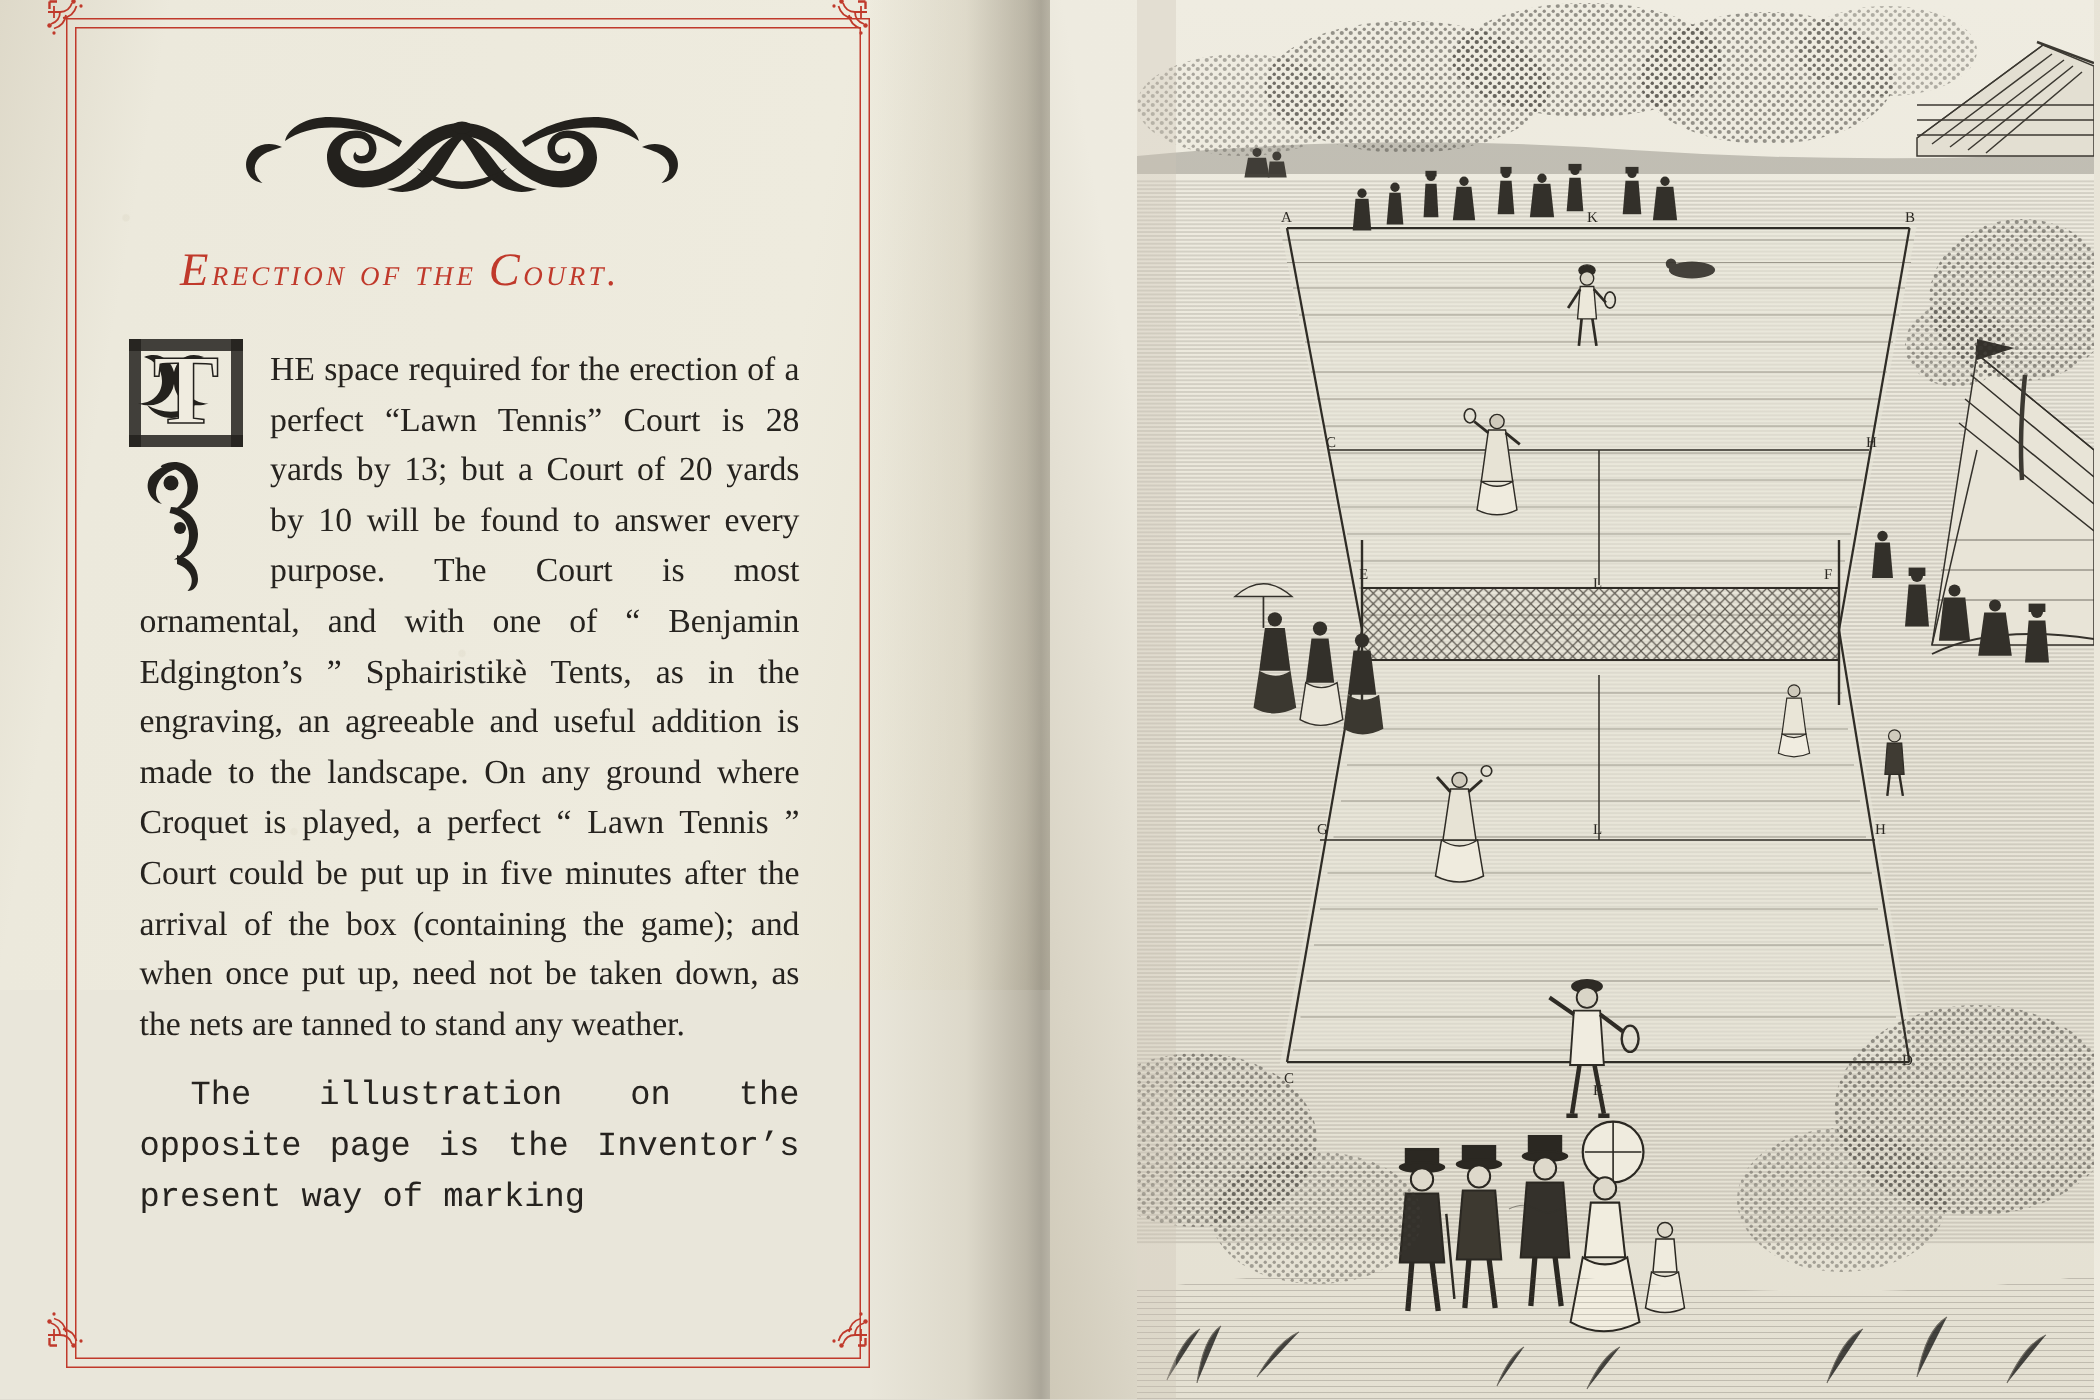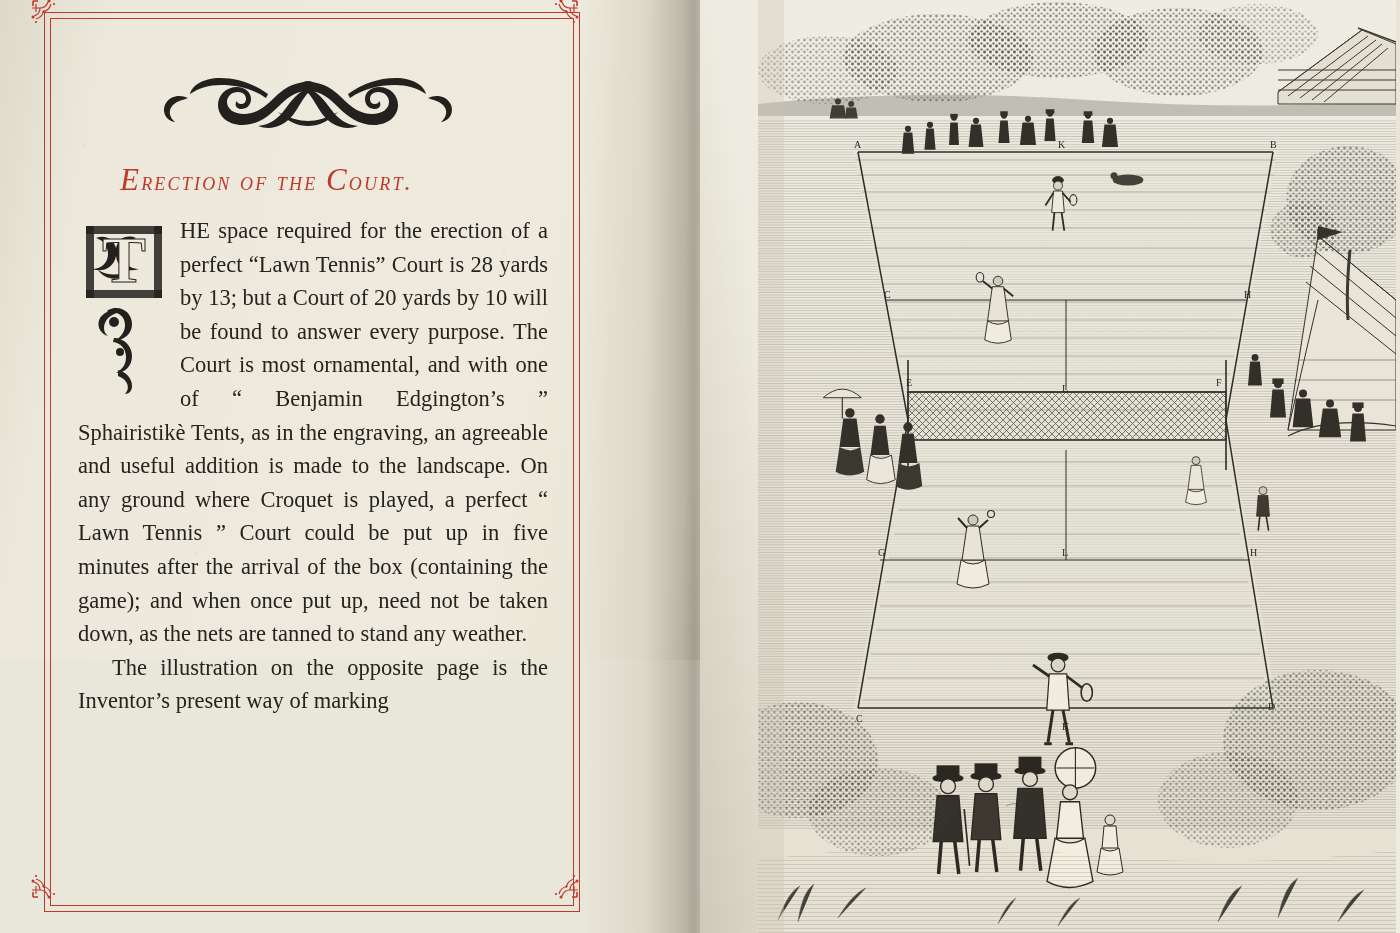--- a/index.html
+++ b/index.html
@@ -83,22 +83,22 @@
 
   .body-col {
     position: absolute;
     left: 78px; top: 214px;
     width: 470px;
     color: #26231f;
     font-size: 22.5px;
     line-height: 33.6px;
     text-align: justify;
   }
-  .body-col p { margin: 0; }
-  .body-col p.indent { text-indent: 34px; }
+  .body-col p { margin: 15px; }
+  .body-col p.indent { text-indent: 34px; font-family: Liberation Mono, monospace; }
 
   
   .dropcap-box {
     float: left;
     width: 92px;
     height: 176px;
     margin: 4px 10px 0 0;
     position: relative;
   }
   .dropcap-box svg { position: absolute; left: 0; top: 0; }

